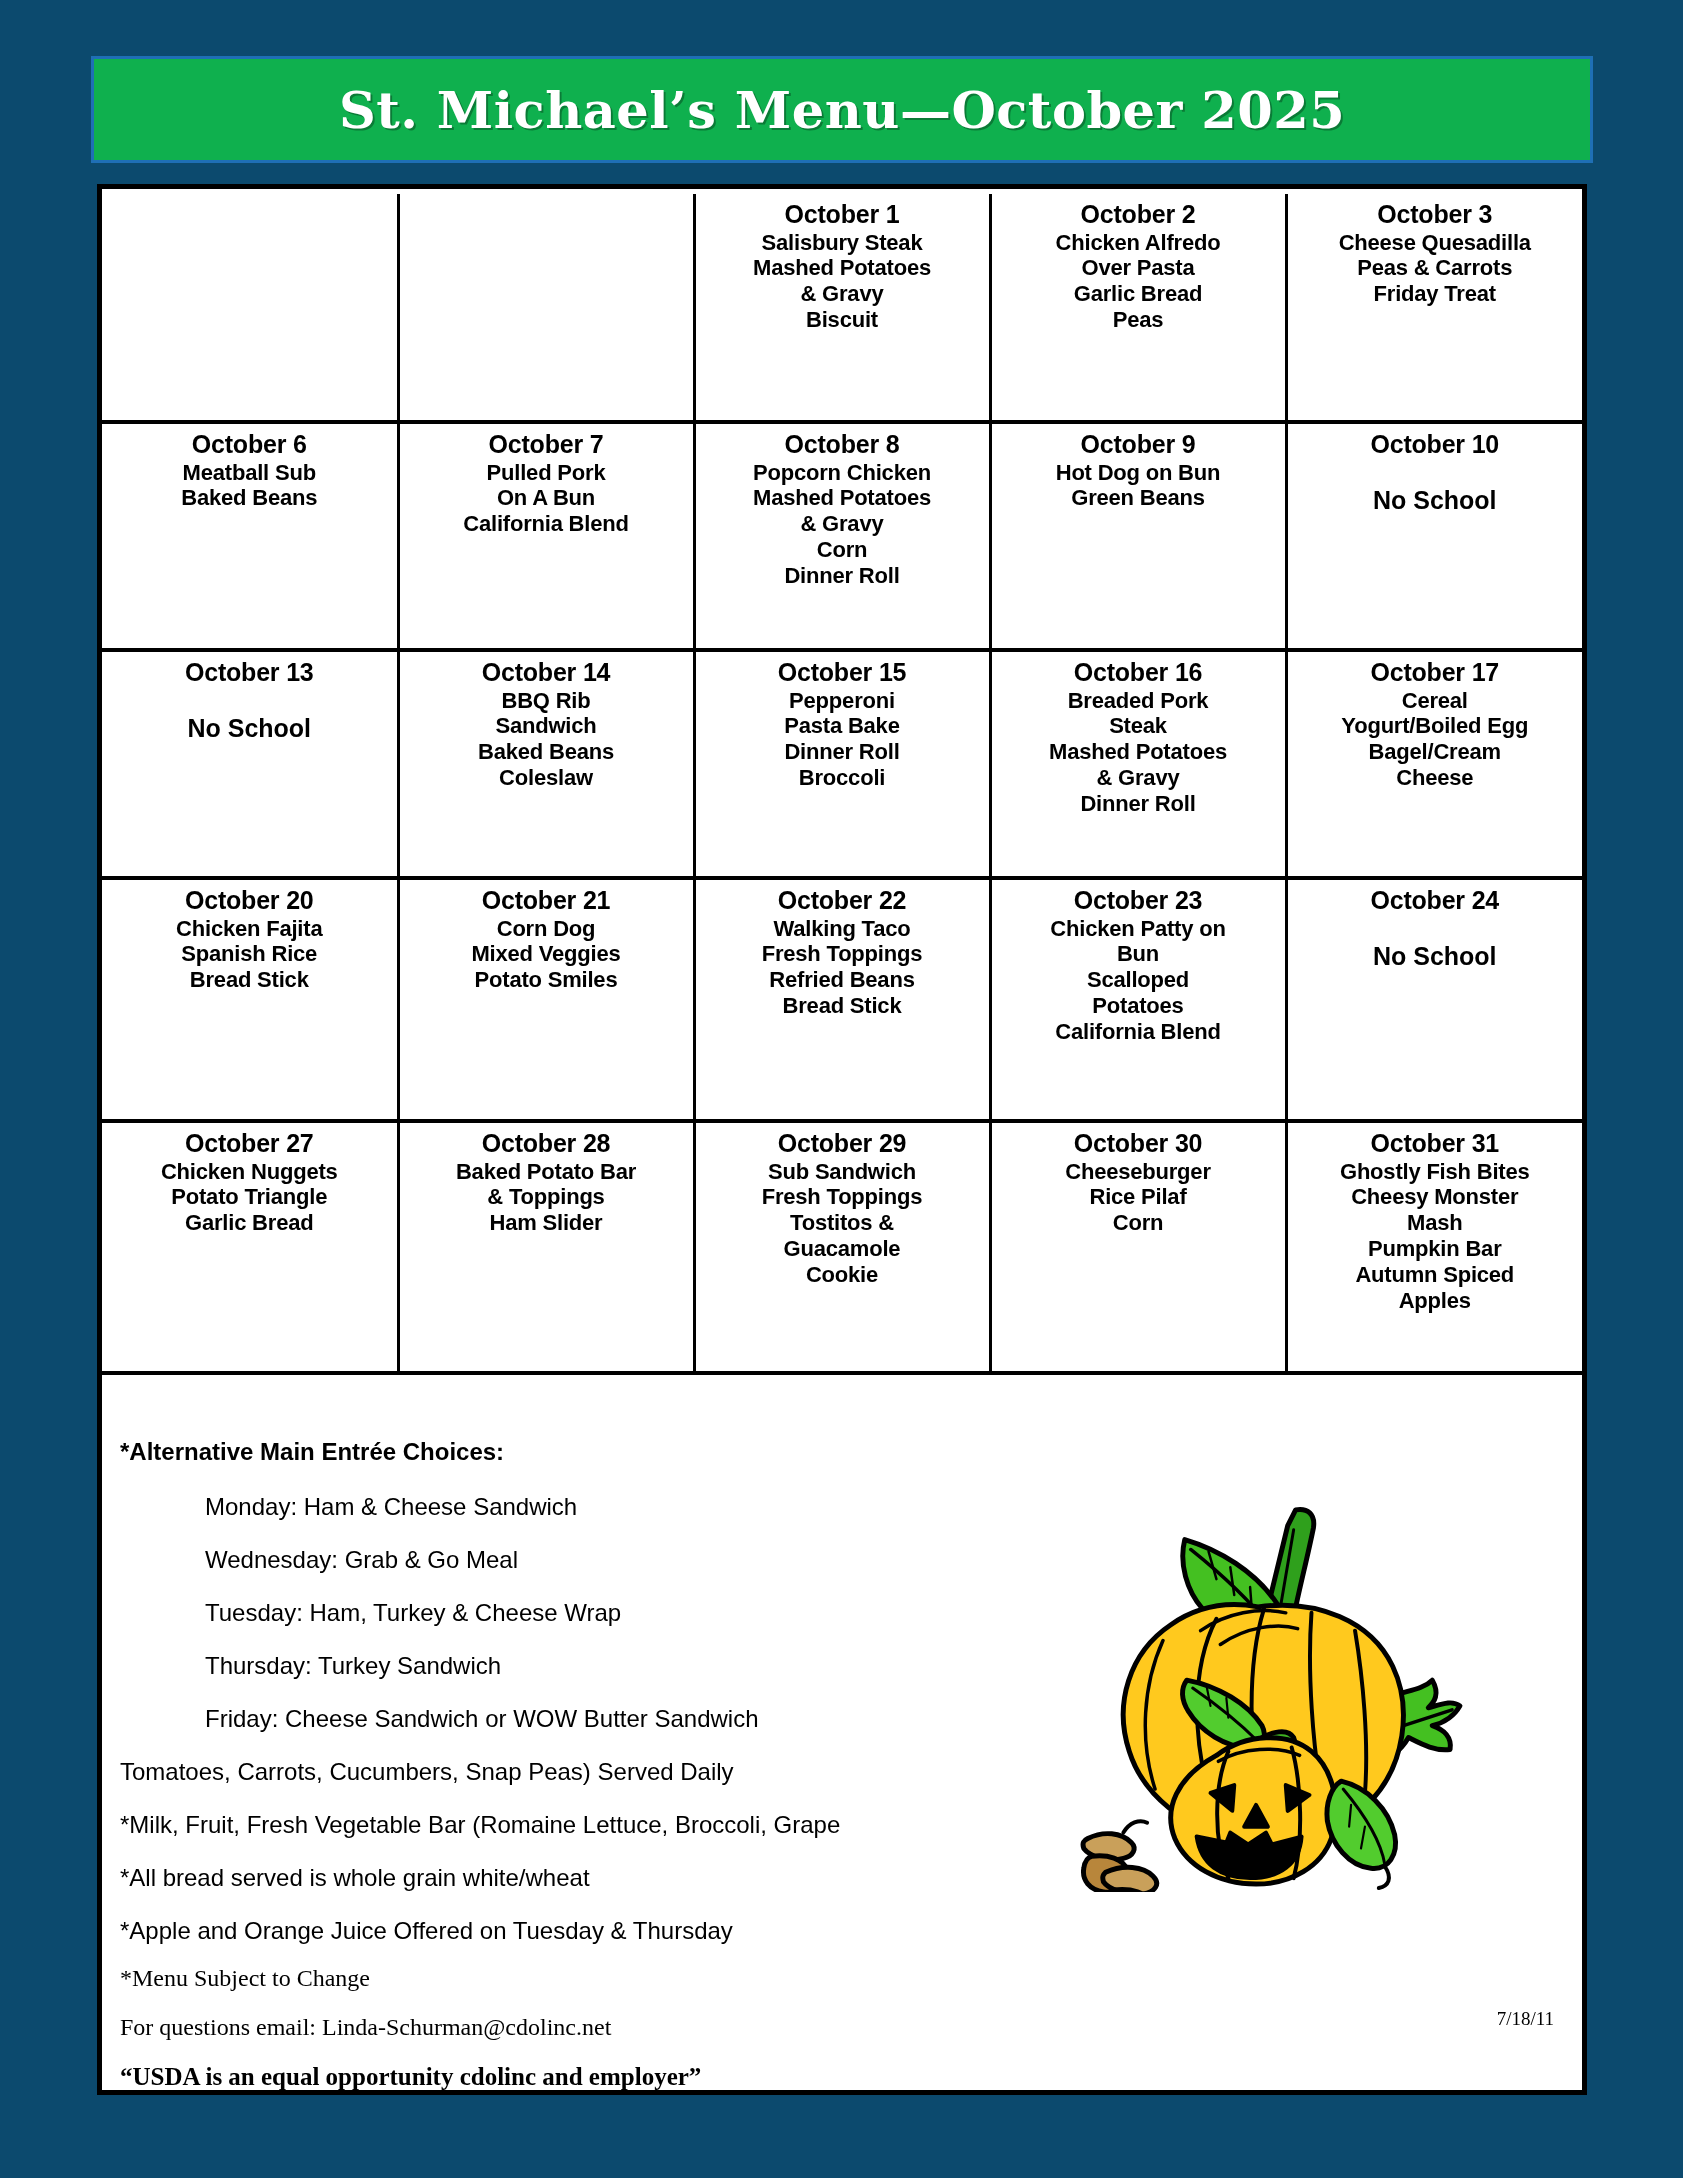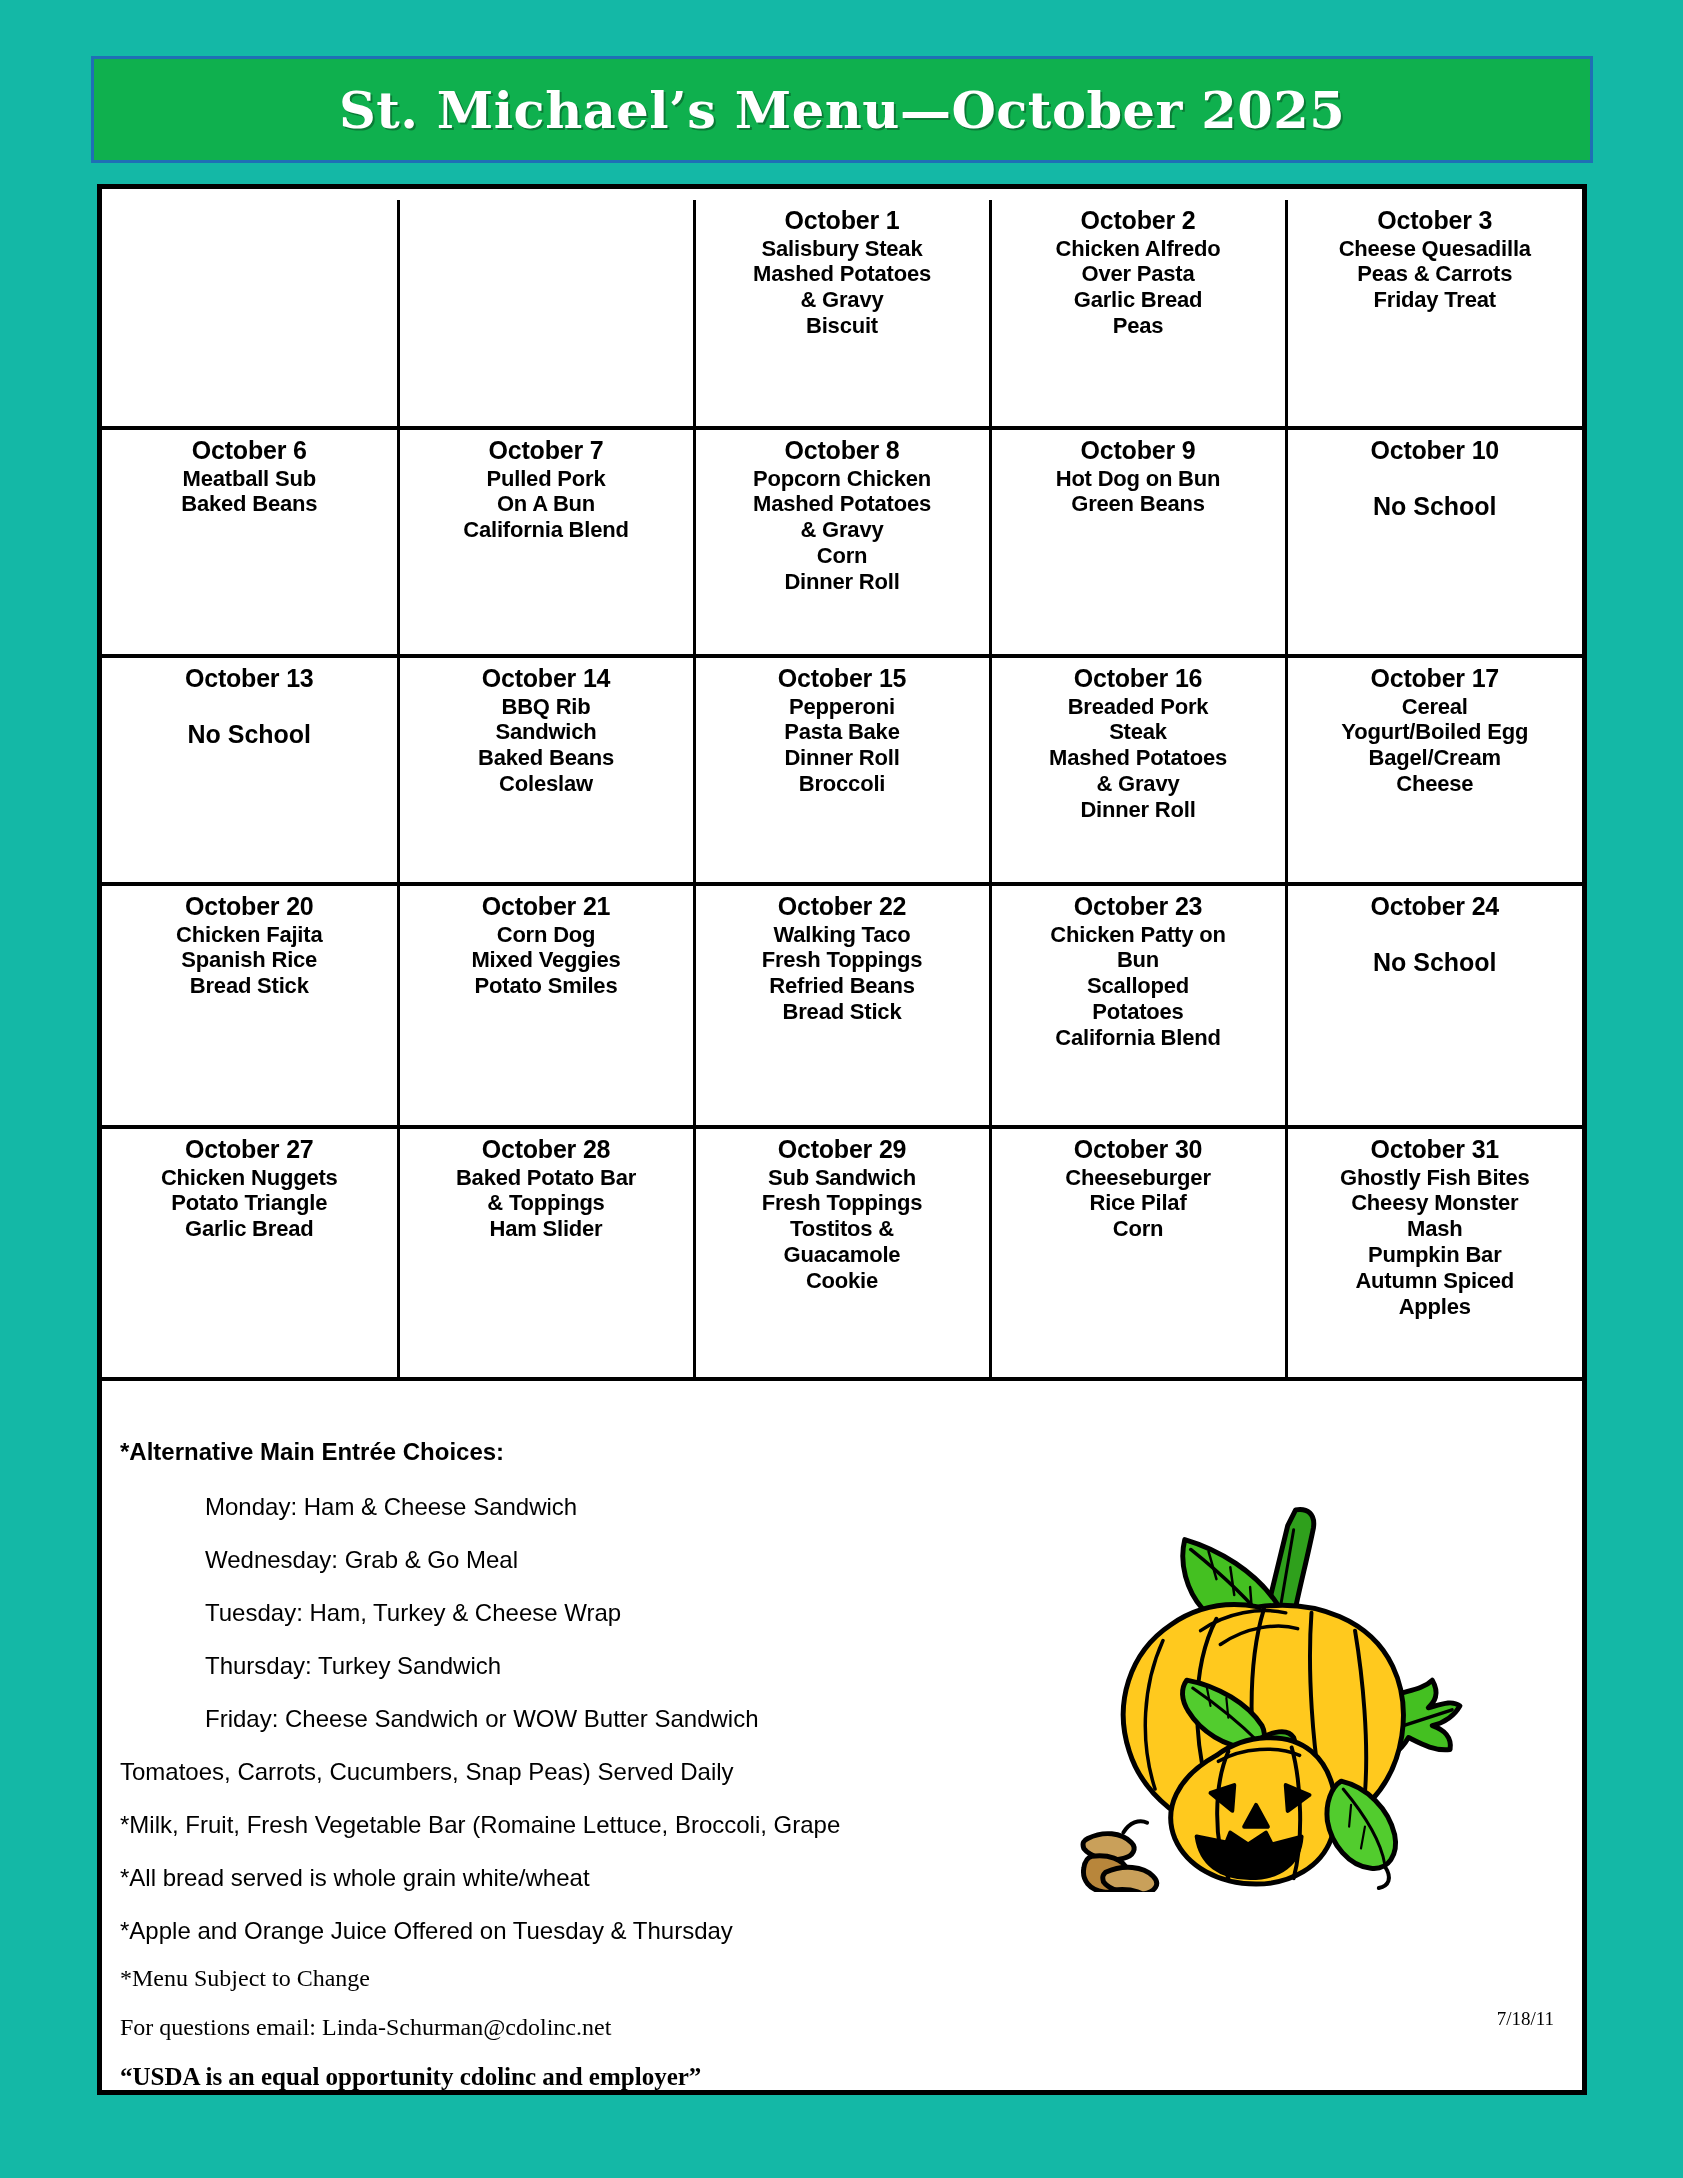--- a/index.html
+++ b/index.html
@@ -12,21 +12,21 @@
     height: 2178px;
     font-family: "Liberation Sans", sans-serif;
     position: relative;
     overflow: hidden;
   }
   .page {
     position: absolute;
     left: 0; top: 0;
     width: 1683px;
     height: 2178px;
-    background: #14b8a6;
+    background: #0c4a6e;
   }
 
   
   .banner-wrap {
     position: absolute;
     left: 91px;
     top: 56px;
     width: 1502px;
     height: 107px;
     box-sizing: border-box;
@@ -60,21 +60,21 @@
     height: 1911px;
     border: 5px solid #000000;
     box-sizing: border-box;
     background: #ffffff;
   }
 
   
   .calendar {
     position: absolute;
     left: 0;
-    top: 11px;
+    top: 5px;
     width: 1480px;
     border-collapse: collapse;
     table-layout: fixed;
   }
   .calendar td {
     border-right: 3px solid #000000;
     border-bottom: 4px solid #000000;
     vertical-align: top;
     text-align: center;
     padding: 6px 4px 10px 4px;

